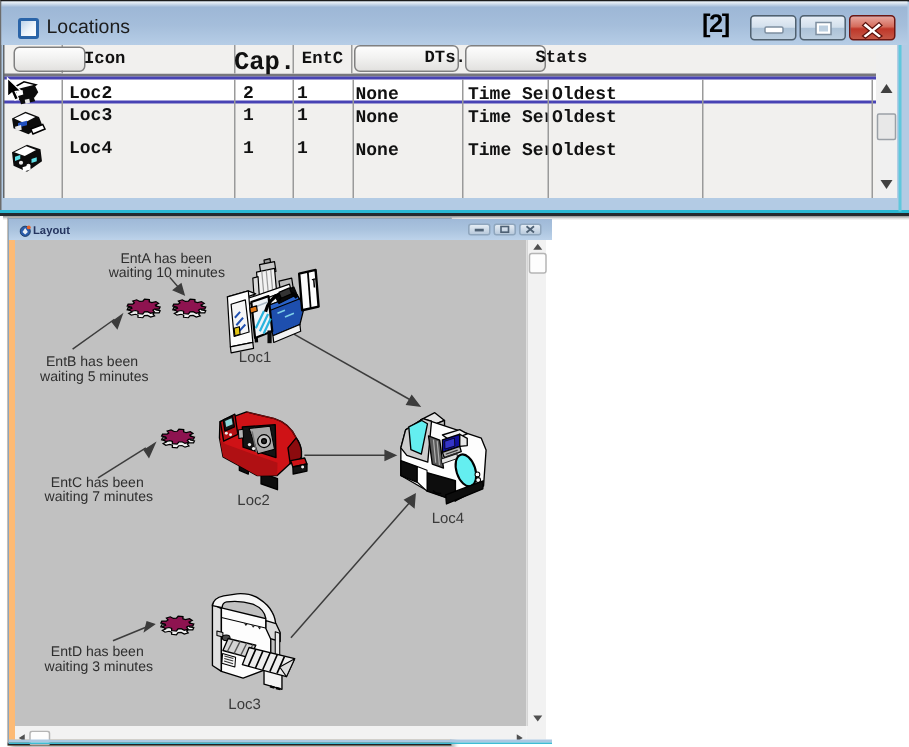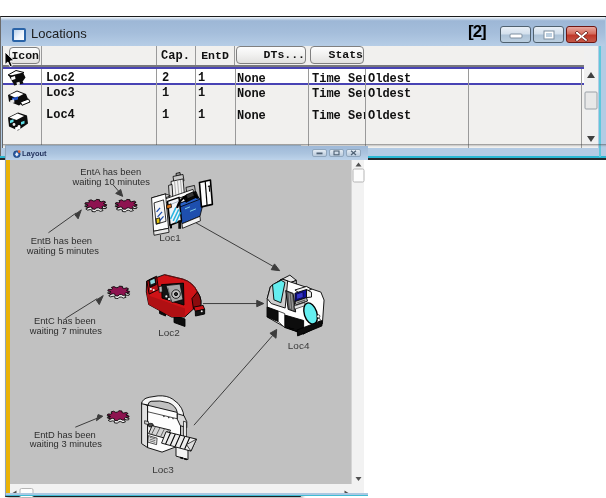--- a/index.html
+++ b/index.html
@@ -1,40 +1,40 @@
 <!DOCTYPE html>
 <html><head><meta charset="utf-8"><style>
 html,body{margin:0;padding:0;width:606px;height:498px;overflow:hidden;background:#fff}
 *{box-sizing:border-box}
 body{font-family:"Liberation Sans",sans-serif}
 .mono{font-family:"Liberation Mono",monospace;font-weight:bold;color:#111}
-#win1{position:absolute;left:0;top:16px;width:544px;height:143px;}
+#win1{position:absolute;left:0;top:0;width:544px;height:143px;}
 #w1border{position:absolute;left:0;top:0;width:606px;height:143px;border-top:1px solid #1b1b1b;border-left:1px solid #6c6c6c;background:#b3cbe4;}
 #w1titlebg{position:absolute;left:1px;top:1px;width:604px;height:29px;background:linear-gradient(180deg,#f4f8fb 0%,#9db7d6 13%,#a5bedb 55%,#b6cde6 100%);}
 #w1icon{position:absolute;left:12px;top:12px;width:14px;height:14px;border:2px solid #2a64a8;border-radius:2px;background:linear-gradient(135deg,#bcd2ea 0%,#eef4fb 55%,#ffffff 100%);}
 #w1text{position:absolute;left:31px;top:10px;font-size:13px;color:#1c1c1c;}
 #w1num{position:absolute;left:468px;top:6px;font-size:17px;font-weight:bold;color:#000;letter-spacing:-1px;}
 .capbtn{position:absolute;top:10px;width:31px;height:17px;border:1px solid #50616f;border-radius:3px;}
 #btnmin{left:500px;background:linear-gradient(180deg,#e9f0f7 0%,#d2dfec 48%,#acc2d7 52%,#bccfe0 100%);}
 #btnmax{left:533px;background:linear-gradient(180deg,#e9f0f7 0%,#d2dfec 48%,#acc2d7 52%,#bccfe0 100%);}
 #btncls{left:566px;width:31px;border:1px solid #6e1712;background:linear-gradient(180deg,#e8a79f 0%,#d56c5c 45%,#c03729 55%,#c55847 100%);}
 #table{position:absolute;left:2px;top:30px;width:596px;height:102px;background:#f1f0ee;}
 #hdr{position:absolute;left:0;top:0;width:596px;height:21px;background:#f1f0ee;border-bottom:2px solid #77777c;}
 .hcell{position:absolute;top:0;height:19px;background:#f1f0ee;border-left:1px solid #9a9a9a;}
-.hbtn{position:absolute;border:1px solid #808080;border-radius:4px;background:linear-gradient(180deg,#fdfdfd 0%,#f2f2f1 45%,#e2e1df 100%);text-align:right;font-size:11.5px;line-height:16px;}
+.hbtn{position:absolute;border:1px solid #808080;border-radius:4px;background:linear-gradient(180deg,#fdfdfd 0%,#f2f2f1 45%,#e2e1df 100%);text-align:left;font-size:11.5px;line-height:16px;padding-left:46px;}
 #rows{position:absolute;left:0;top:23px;width:596px;height:79px;}
 .vline{position:absolute;top:0;bottom:0;width:1px;background:#9a9a9a;}
 .blueline{position:absolute;left:0;width:582px;height:2px;background:#4843b4;}
 #sb1{position:absolute;left:584px;top:31px;width:14px;height:101px;background:#f0f0f0;}
 #tealline{position:absolute;left:0px;top:140px;width:606px;height:2px;background:#2ab8d3;}
 #darkline{position:absolute;left:0px;top:142px;width:606px;height:2px;background:#252a2e;}
 #shadow1{position:absolute;left:2px;top:144px;width:604px;height:3px;background:linear-gradient(180deg,rgba(60,60,60,.55),rgba(120,120,120,.18) 60%,rgba(255,255,255,0));}
 #cursor{position:absolute;left:4px;top:51px;z-index:9;}
 
-#win2{position:absolute;left:5px;top:145px;width:296px;height:352px;background:#eab308;border:1px solid #8fa5ba;border-bottom:2px solid #1d2125;box-shadow:2px 2px 3px rgba(90,90,90,.45);}
+#win2{position:absolute;left:5px;top:145px;width:296px;height:352px;background:#fdba74;border:1px solid #8fa5ba;border-bottom:2px solid #1d2125;box-shadow:2px 2px 3px rgba(90,90,90,.45);}
 #w2text{position:absolute;left:16px;top:3px;font-size:7.5px;font-weight:bold;color:#25355f;}
 .w2btn svg{display:block}
 .w2btn{position:absolute;top:3px;width:15px;height:8px;border:1px solid #8fa6bd;border-radius:2px;background:linear-gradient(180deg,#e4ecf4,#b9cadc);overflow:hidden;}
 #canvas{position:absolute;left:4px;top:14px;width:341px;height:324px;background:#c1c1c1;}
 #vsb2{position:absolute;left:345px;top:14px;width:13px;height:324px;background:#f2f2f2;border-left:1px solid #d5d5d5;}
 #hsb2{position:absolute;left:4px;top:338px;width:341px;height:9px;background:#f2f2f2;}
 #corner2{position:absolute;left:345px;top:338px;width:13px;height:9px;background:#f2f2f2;}
 </style></head><body>
 <div id="win1">
   <div id="w1border"></div>
@@ -52,22 +52,22 @@
   <div class="capbtn" id="btncls"><svg width="29" height="15">
         <path d="M10,4 L14.5,8 L19,4 L21,6 L16.5,9.5 L21,13 L19,14.5 L14.5,11 L10,14.5 L8,13 L12.5,9.5 L8,6 Z" fill="#fff" stroke="#5d120d" stroke-width="0.8"></path>
       </svg></div>
   <div id="table">
     <div style="position:absolute;left:0;top:0;width:1px;height:102px;background:#62666a;z-index:6"></div>
     <div id="hdr">
       <div class="hcell" style="left:39px;width:115px"></div>
       <div class="hcell" style="left:154px;width:39px"></div>
       <div class="hcell" style="left:193px;width:40px;border-right:1px solid #9a9a9a"></div>
       <div class="hbtn mono" style="left:7px;top:1px;width:31px;height:17px;line-height:15px">Icon</div>
-      <div class="mono" style="position:absolute;left:154px;width:39px;text-align:center;top:3px;font-size:12px">Cap.</div>
-      <div class="mono" style="position:absolute;left:193px;width:40px;text-align:center;top:3px;font-size:11.5px">EntD</div>
+      <div class="mono" style="position:absolute;left:154px;width:39px;text-align:center;top:3px;font-size:17px">Cap.</div>
+      <div class="mono" style="position:absolute;left:193px;width:40px;text-align:center;top:3px;font-size:11.5px">EntC</div>
       <div class="hbtn mono" style="left:234px;width:70px">DTs...</div>
       <div class="hbtn mono" style="left:308px;width:54px">Stats</div>
     </div>
     <div id="rows">
       <div style="position:absolute;left:0;top:0;width:582px;height:16px;background:#fff"></div>
       <div style="position:absolute;left:0;top:16px;width:582px;height:63px;background:#f1f0ee"></div>
       <div class="blueline" style="top:-2px"></div>
       <div class="blueline" style="top:14px"></div>
       <div class="vline" style="left:39px;height:79px"></div>
       <div class="vline" style="left:154px;height:79px"></div>

